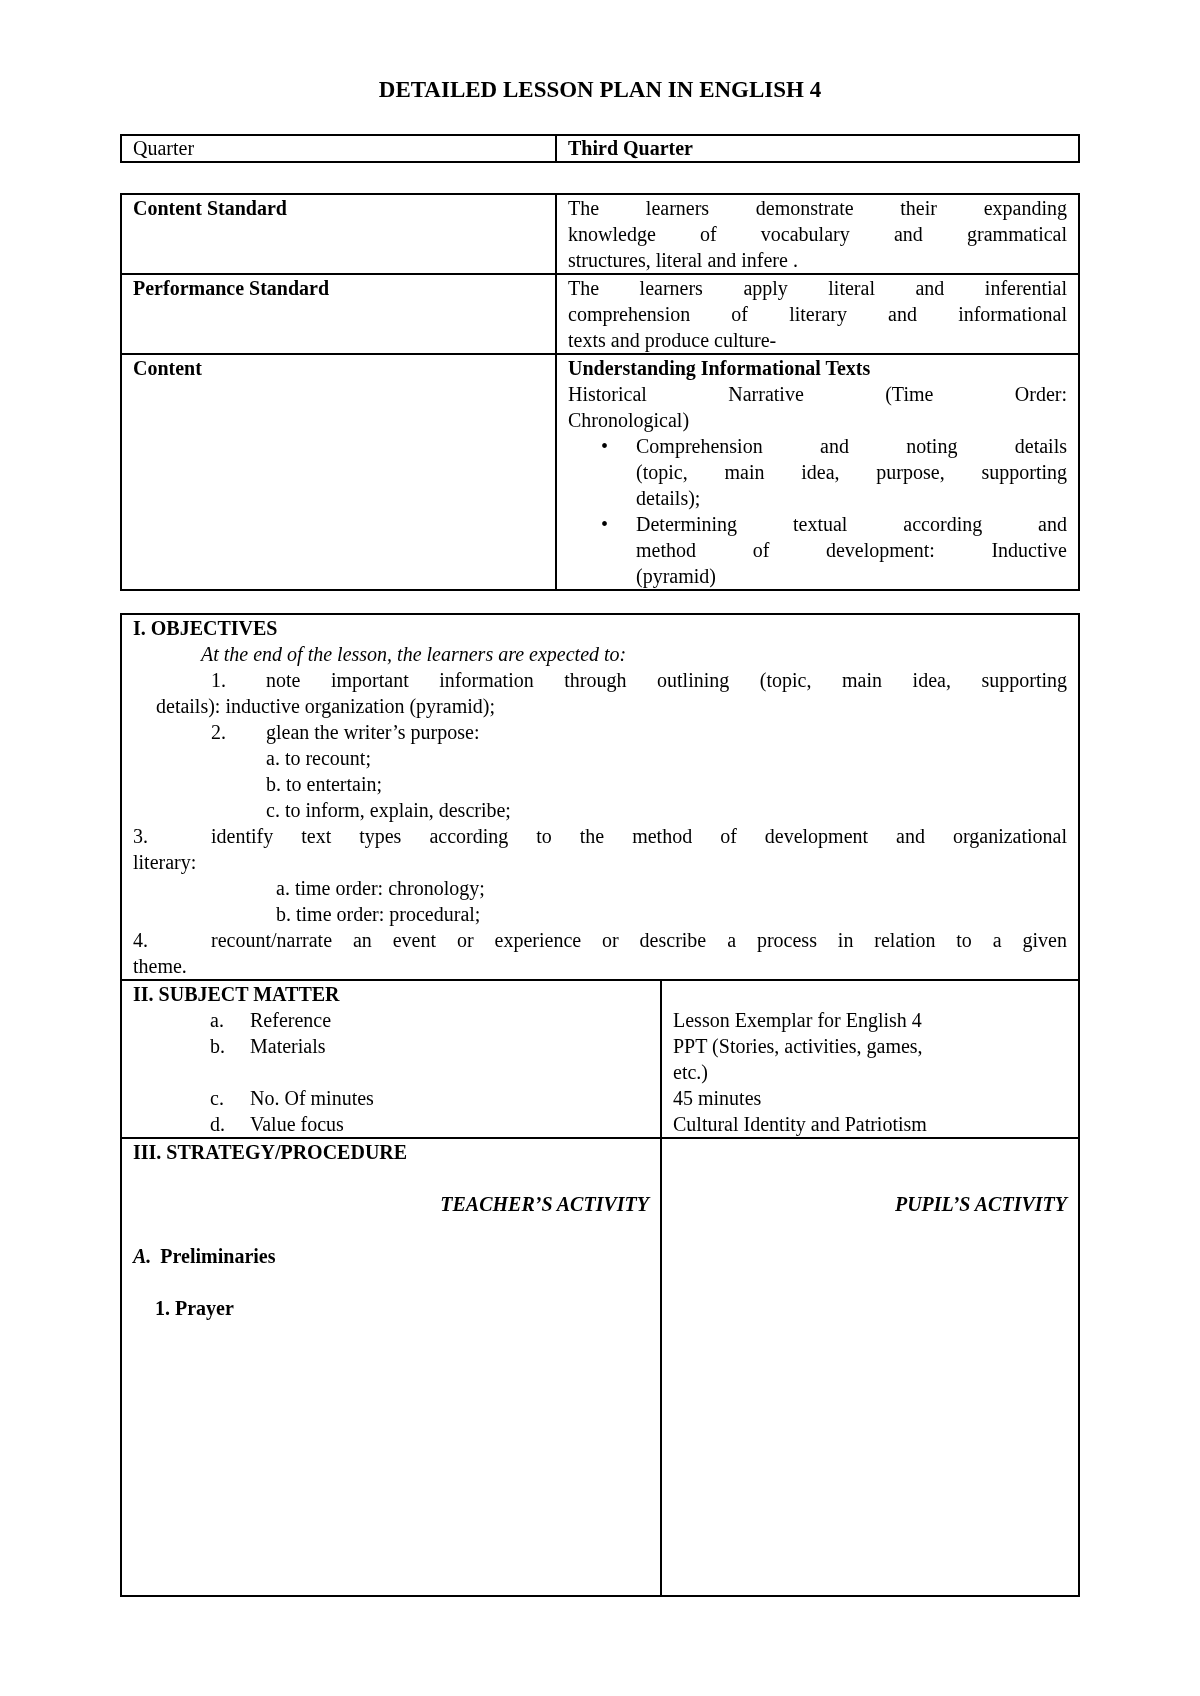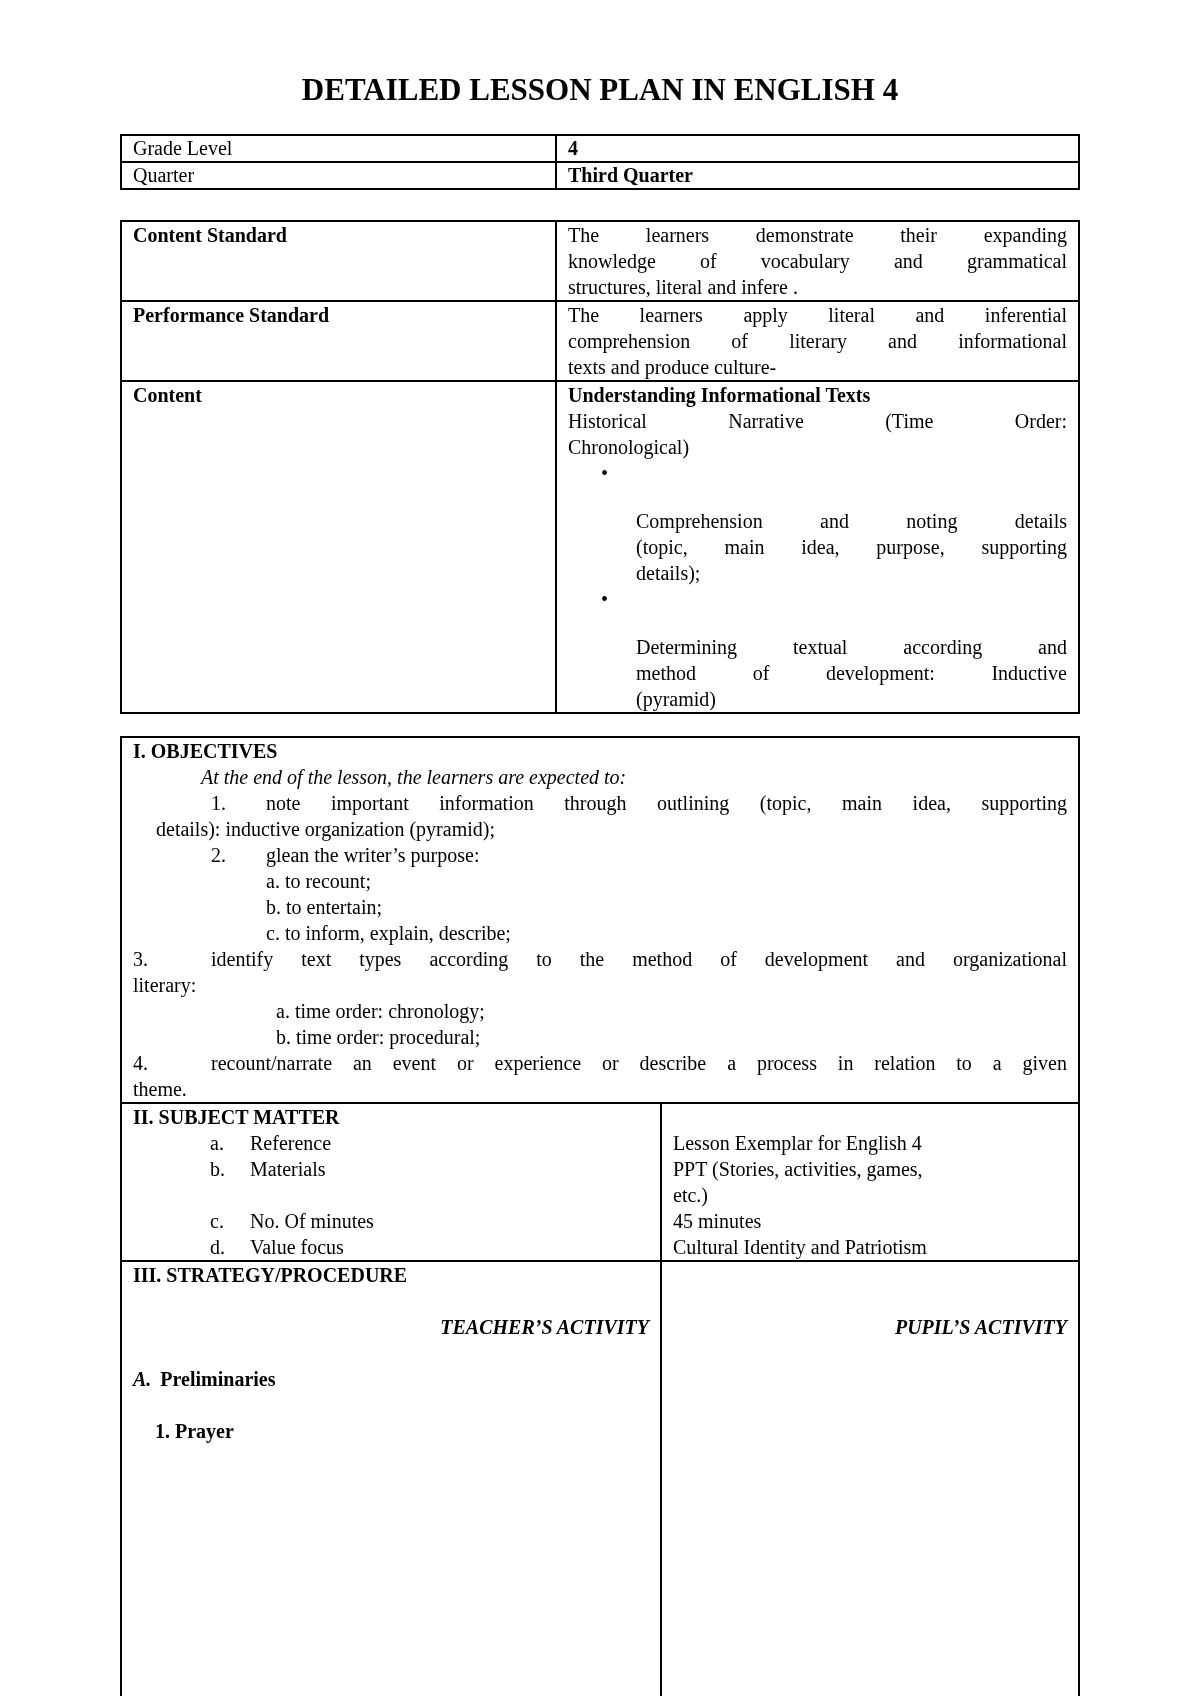--- a/index.html
+++ b/index.html
@@ -3,32 +3,32 @@
 <meta charset="utf-8">
 <style>
   * { margin:0; padding:0; box-sizing:border-box; }
   html,body { background:#ffffff; }
   body {
     width:1200px; height:1696px; overflow:hidden; position:relative;
     color:#000; font-family:"Liberation Serif","DejaVu Serif",serif;
     font-size:20px; line-height:26px;
   }
   .page { padding:76px 120px 0 120px; }
-  .title { font-size:31px; line-height:28px; font-weight:700; text-align:center; margin-bottom:30px; }
+  .title { font-size:23px; line-height:28px; font-weight:700; text-align:center; margin-bottom:30px; }
   table.tbl { border-collapse:collapse; width:960px; table-layout:fixed; }
   .tbl td { border:2px solid #000; vertical-align:top; padding:0 11px; }
   .t1 { margin-bottom:30px; }
   .t1 td { line-height:25px; height:25px; overflow:hidden; }
   .t2 { margin-bottom:22px; }
   .b { font-weight:700; }
   .i { font-style:italic; }
   .jl { text-align:justify; text-align-last:justify; }
   .bullet { display:flex; padding-left:33px; }
   .bdot { width:35px; flex:none; }
-  .btxt { flex:1;margin-top:48px; }
+  .btxt { flex:1; }
   .obj-cell { padding:4px 11px 4px;margin-top:8px; }
   .intro { padding-left:68px; font-style:italic; }
   .oi12 { padding-left:23px;font-family:Liberation Serif, serif; }
   .oi12 .l1 { text-indent:55px; }
   .num55 { display:inline-block; width:55px; text-indent:0; }
   .num78 { display:inline-block; width:78px; text-indent:0; }
   .num40 { display:inline-block; width:40px; }
   .sub2 { padding-left:133px; }
   .sub3 { padding-left:143px; }
   .sm-item { padding-left:77px; }
@@ -44,24 +44,20 @@
 <div class="page">
 
   <div class="title">DETAILED LESSON PLAN IN ENGLISH 4</div>
 
   <table class="tbl t1">
     <colgroup>
         <col style="width:435px">
         <col>
       </colgroup>
     <tbody>
-      <tr>
-        <td>Grade Level</td>
-        <td class="b">4</td>
-      </tr>
       <tr>
         <td>Quarter</td>
         <td class="b">Third Quarter</td>
       </tr>
     </tbody>
   </table>
 
   <table class="tbl t2">
     <colgroup>
         <col style="width:435px">

